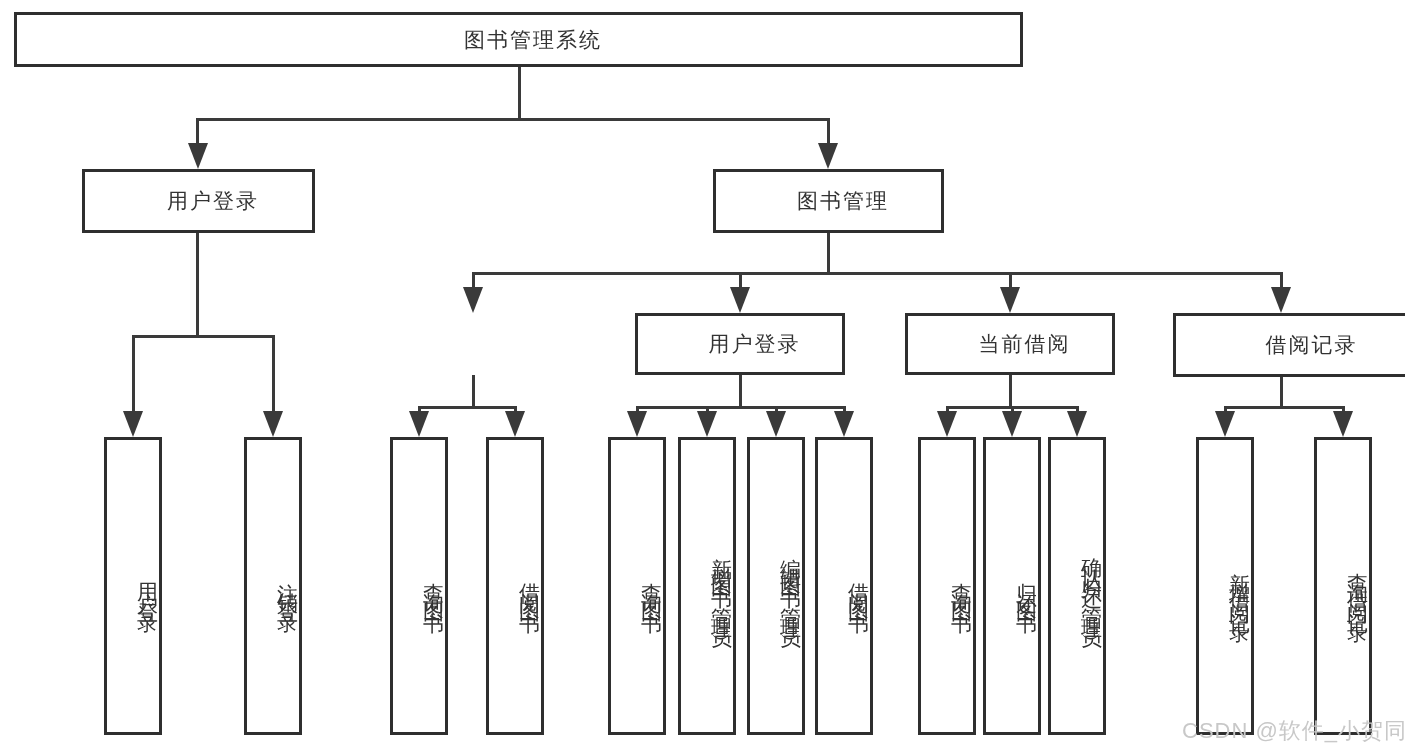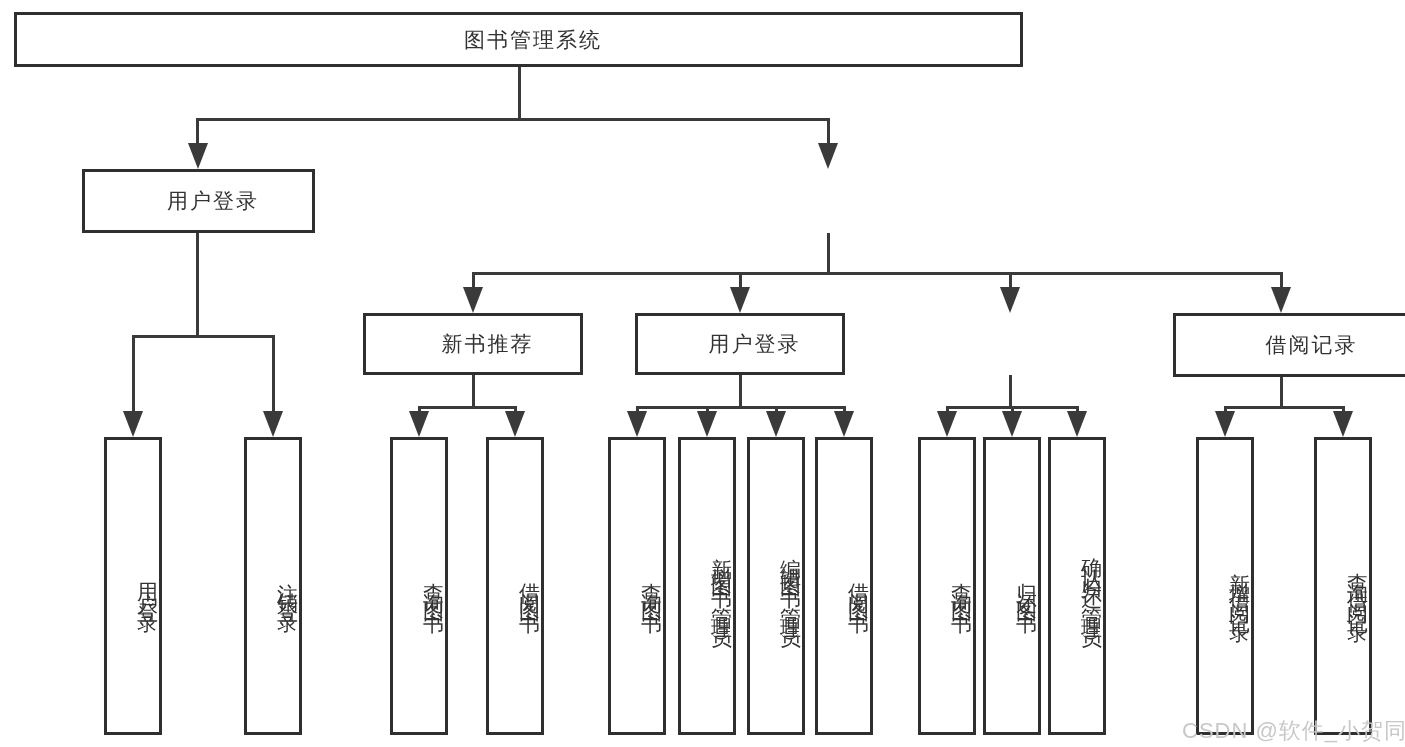--- a/index.html
+++ b/index.html
@@ -102,26 +102,29 @@
   <div class="ah" style="left:1215px;top:411px"></div>
   <div class="ah" style="left:1333px;top:411px"></div>
 
   <div class="box h" style="left:14px;top:12px;width:1009px;height:55px">
     <span>图书管理系统</span>
   </div>
 
   <div class="box h" style="left:82px;top:169px;width:233px;height:64px">
     <span>用户登录</span>
   </div>
+  <div class="box h" style="left:713px;top:169px;width:231px;height:64px">
+    <span>图书管理</span>
+  </div>
 
-  <div class="box h" style="left:363px;top:313px;width:220px;height:62px">
-    <span>新书推荐</span>
-  </div>
   <div class="box h" style="left:635px;top:313px;width:210px;height:62px">
     <span>用户登录</span>
+  </div>
+  <div class="box h" style="left:905px;top:313px;width:210px;height:62px">
+    <span>当前借阅</span>
   </div>
   <div class="box h" style="left:1173px;top:313px;width:248px;height:64px">
     <span>借阅记录</span>
   </div>
 
   <div class="box v" style="left:104px">
     <span>用户登录</span>
   </div>
   <div class="box v" style="left:244px">
     <span>注销登录</span>

